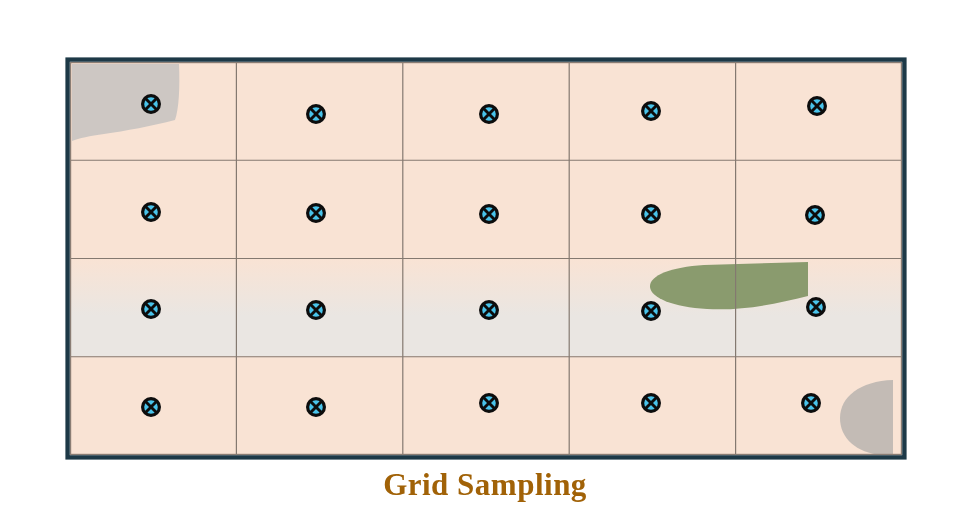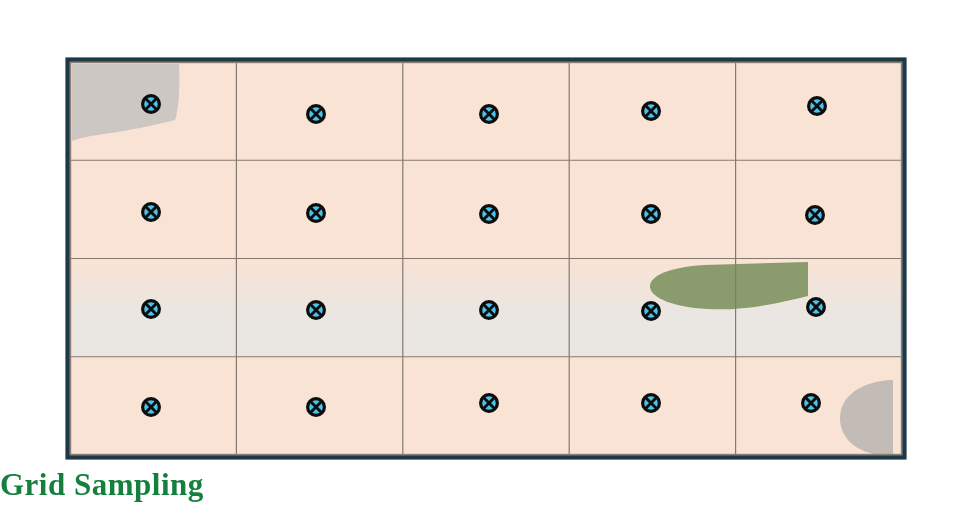--- a/index.html
+++ b/index.html
@@ -18,24 +18,25 @@
     width: 832px;
     height: 393px;
     overflow: visible;
     display: block;
   }
   .caption {
     position: absolute;
     left: 0;
     top: 466px;
     width: 970px;
+    text-align: center;
     font-weight: bold;
     font-size: 31px;
     line-height: 1.25;
-    color: #15803d;
+    color: #a16207;
     letter-spacing: 0.5px;
   }
 </style>
 </head>
 <body>
 
 <div class="page">
   <svg class="canvas" viewBox="0 0 832 393" xmlns="http://www.w3.org/2000/svg">
       <defs>
         <linearGradient id="soilGrad" x1="0" y1="0" x2="0" y2="1">

